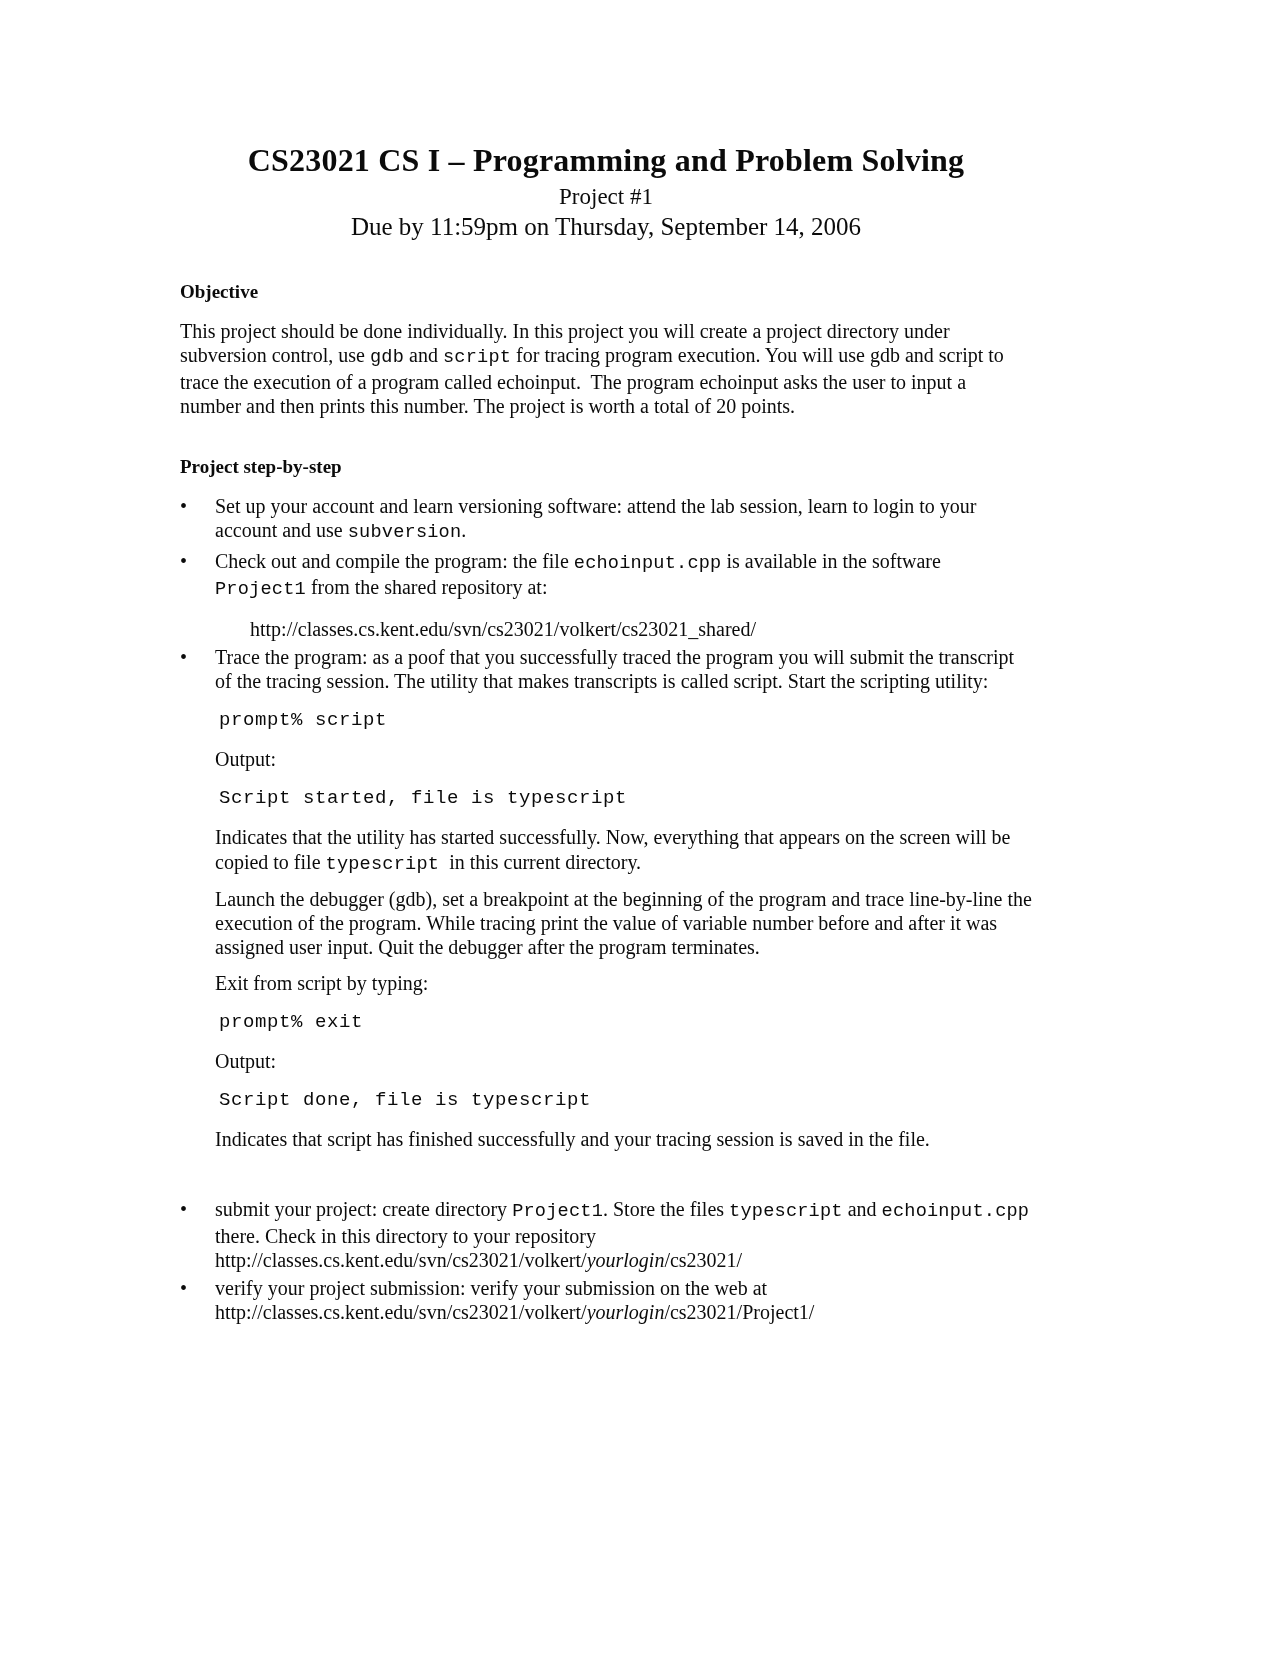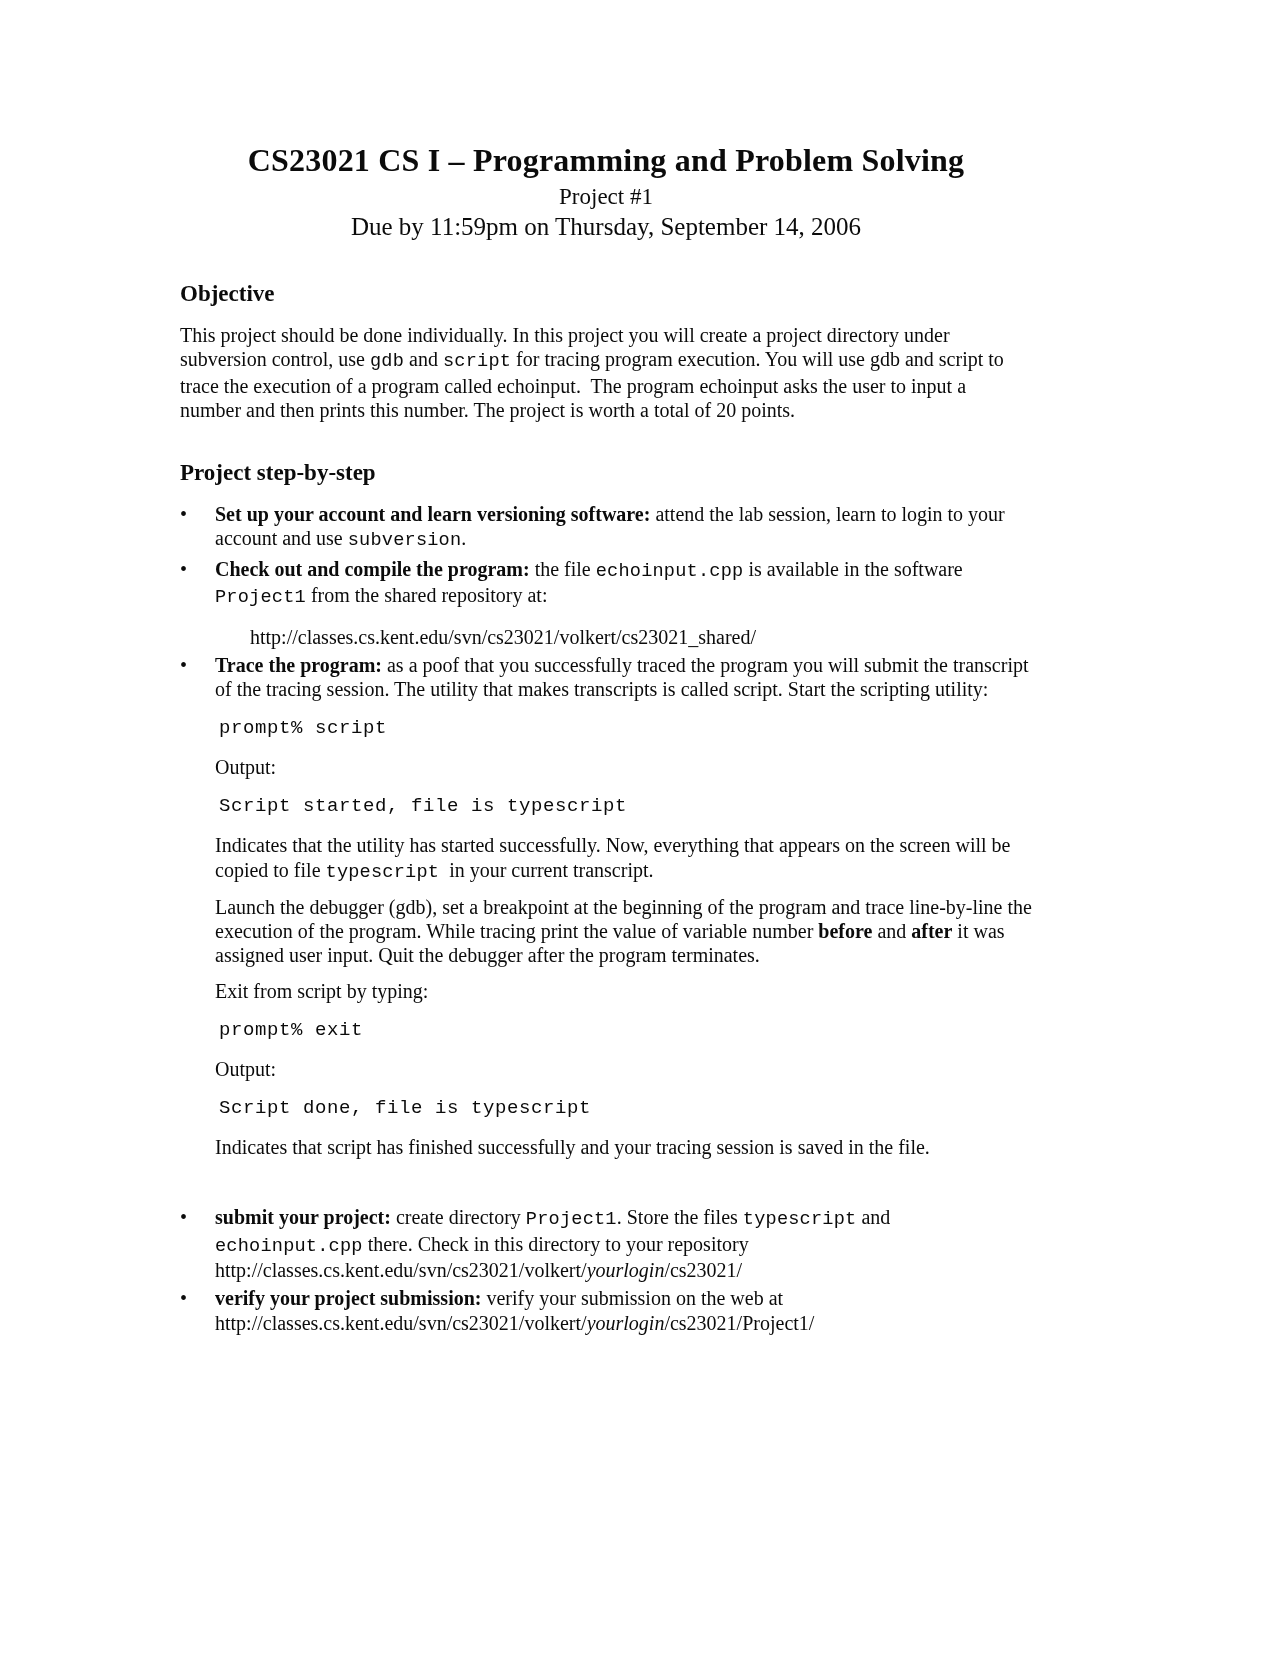--- a/index.html
+++ b/index.html
@@ -14,42 +14,42 @@
     width: 1280px;
     height: 1532px;
     padding: 142px 248px 40px 180px;
     background: #ffffff;
     overflow: hidden;
   }
   .doc-header { text-align: center; margin-bottom: 40px; }
   .doc-title { font-size: 32px; font-weight: bold; letter-spacing: 0.2px; }
   .doc-sub1 { font-size: 23px; margin-top: 5px; }
   .doc-sub2 { font-size: 25px; margin-top: 3px; font-family: Liberation Serif, serif; }
-  .h2 { font-size: 23px; font-weight: bold; margin: 0 0 16px; }
+  .h2 { font-size: 19px; font-weight: bold; margin: 0 0 16px; }
   .section { margin-bottom: 38px; }
   .para {
     font-size: 20px;
     line-height: 1.21;
     white-space: pre-wrap;
     margin: 0 0 11px;
   }
   .bullet { display: flex; margin: 0 0 4px; }
   .marker { flex: 0 0 35px; width: 35px; font-size: 20px; line-height: 1.21; }
   .bullet-body { flex: 1; min-width: 0; }
   .bullet-body > :last-child { margin-bottom: 0; }
   .code {
     font-family: "Liberation Mono", "DejaVu Sans Mono", monospace;
     font-size: 19px;
     letter-spacing: 0.6px;
     margin: 16px 4px;
     white-space: pre;
   }
   .link-line { margin-left: 35px; margin-top: 15px; margin-bottom: 12px; }
   .bullet-gap { margin-top: 46px; }
-  .run-b { font-weight: bold; }
+  .run-b { font-weight: normal; }
   .run-i { font-style: italic; }
   .run-mono {
     font-family: "Liberation Mono", "DejaVu Sans Mono", monospace;
     font-size: 0.93em;
     letter-spacing: 0.2px;
   }
 </style>
 </head>
 <body>
 
@@ -84,21 +84,21 @@
       </div>
     </div>
 
     <div class="bullet">
       <span class="marker">•</span>
       <div class="bullet-body">
         <p class="para"><span class="run-b">Trace the program:</span><span> as a poof that you successfully traced the program you will submit the transcript of the tracing session. The utility that makes transcripts is called script. Start the scripting utility:</span></p>
         <p class="code">prompt% script</p>
         <p class="para"><span>Output:</span></p>
         <p class="code">Script started, file is typescript</p>
-        <p class="para"><span>Indicates that the utility has started successfully. Now, everything that appears on the screen will be copied to file </span><span class="run-mono">typescript</span><span>  in your current transcript.</span></p>
+        <p class="para"><span>Indicates that the utility has started successfully. Now, everything that appears on the screen will be copied to file </span><span class="run-mono">typescript</span><span>  in this current directory.</span></p>
         <p class="para"><span>Launch the debugger (gdb), set a breakpoint at the beginning of the program and trace line-by-line the execution of the program. While tracing print the value of variable number </span><span class="run-b">before</span><span> and </span><span class="run-b">after</span><span> it was assigned user input. Quit the debugger after the program terminates.</span></p>
         <p class="para"><span>Exit from script by typing:</span></p>
         <p class="code">prompt% exit</p>
         <p class="para"><span>Output:</span></p>
         <p class="code">Script done, file is typescript</p>
         <p class="para"><span>Indicates that script has finished successfully and your tracing session is saved in the file.</span></p>
       </div>
     </div>
 
     <div class="bullet bullet-gap">

